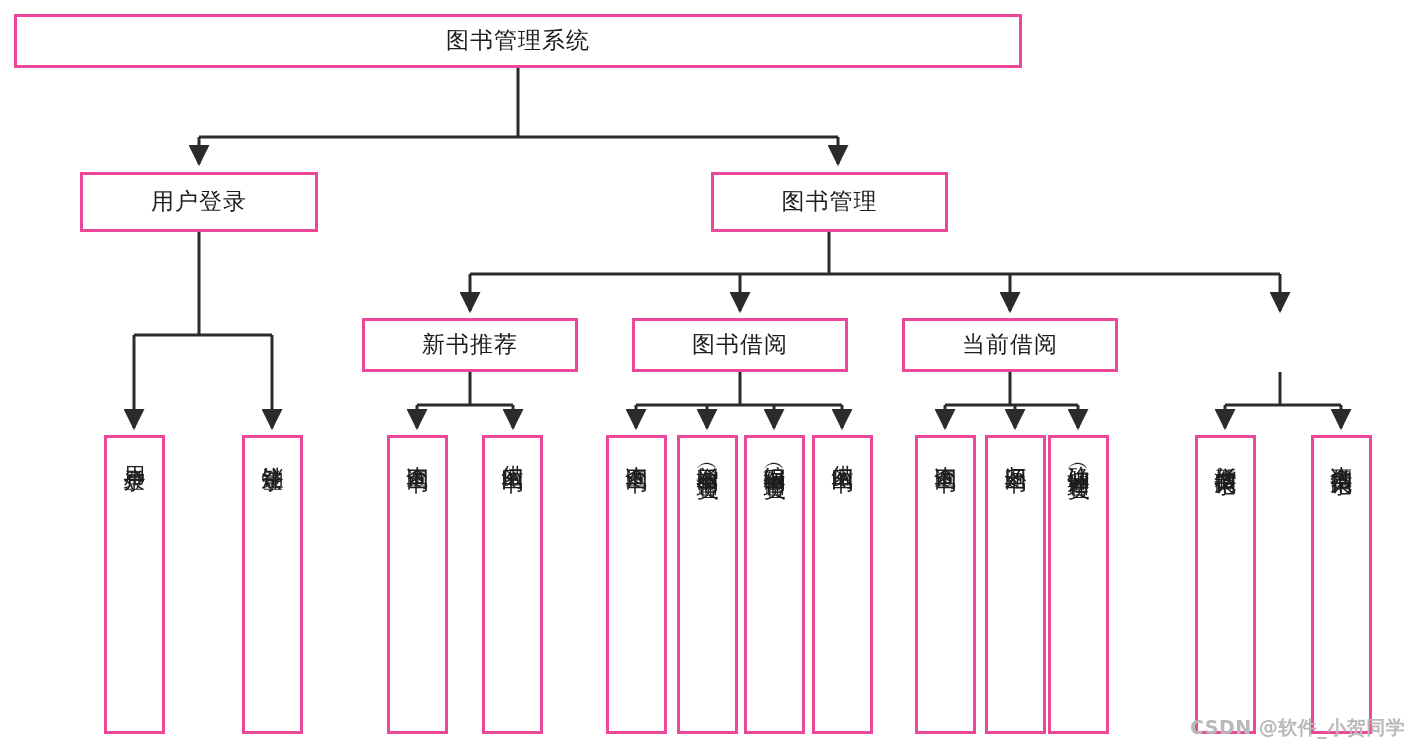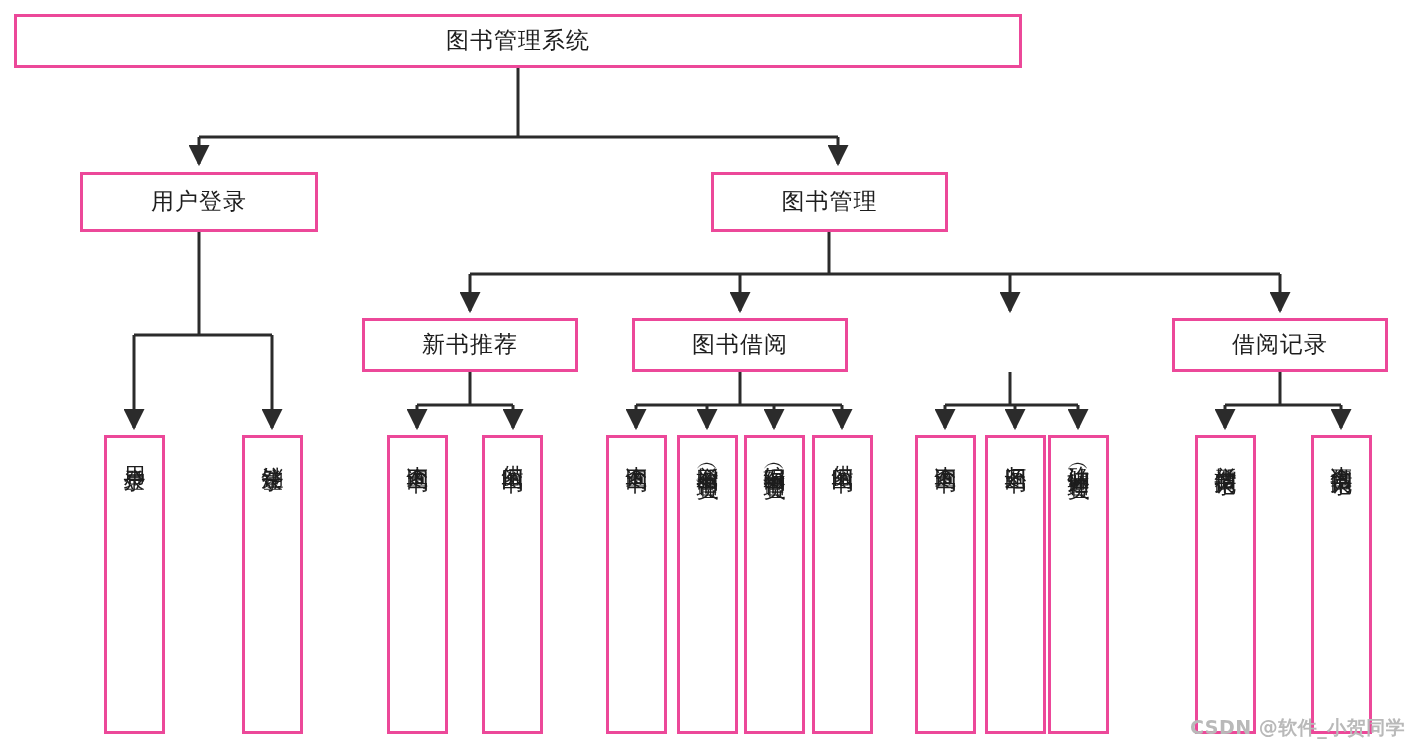--- a/index.html
+++ b/index.html
@@ -128,22 +128,22 @@
   <div class="node horizontal" style="left:711px; top:172px; width:237px; height:60px;">
     <span>图书管理</span>
   </div>
 
   <div class="node horizontal" style="left:362px; top:318px; width:216px; height:54px;">
     <span>新书推荐</span>
   </div>
   <div class="node horizontal" style="left:632px; top:318px; width:216px; height:54px;text-align:right;">
     <span>图书借阅</span>
   </div>
-  <div class="node horizontal" style="left:1172px; top:318px; width:216px; height:54px;">
-    <span>借阅记录</span>
+  <div class="node horizontal" style="left:902px; top:318px; width:216px; height:54px;">
+    <span>当前借阅</span>
   </div>
 
   <div class="node vertical" style="left:104px; top:435px; width:61px; height:299px;">
     <span class="vlabel">用户登录</span>
   </div>
   <div class="node vertical" style="left:242px; top:435px; width:61px; height:299px;">
     <span class="vlabel">注销登录</span>
   </div>
 
   <div class="node vertical" style="left:387px; top:435px; width:61px; height:299px;">

